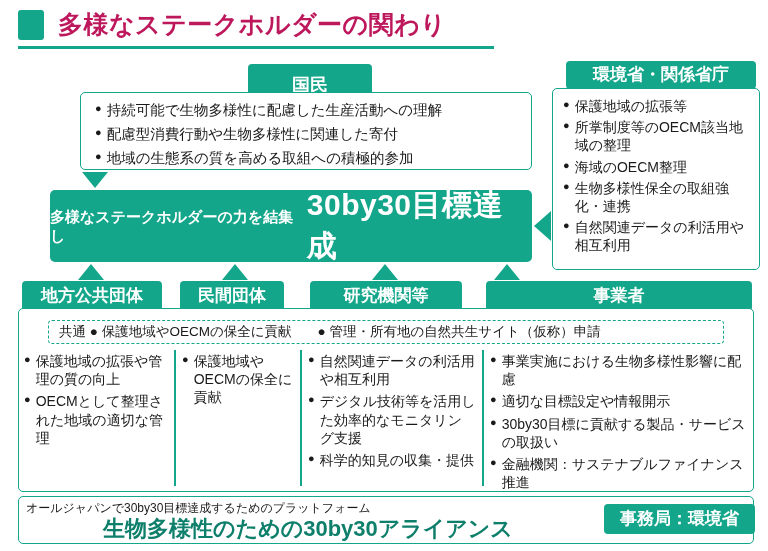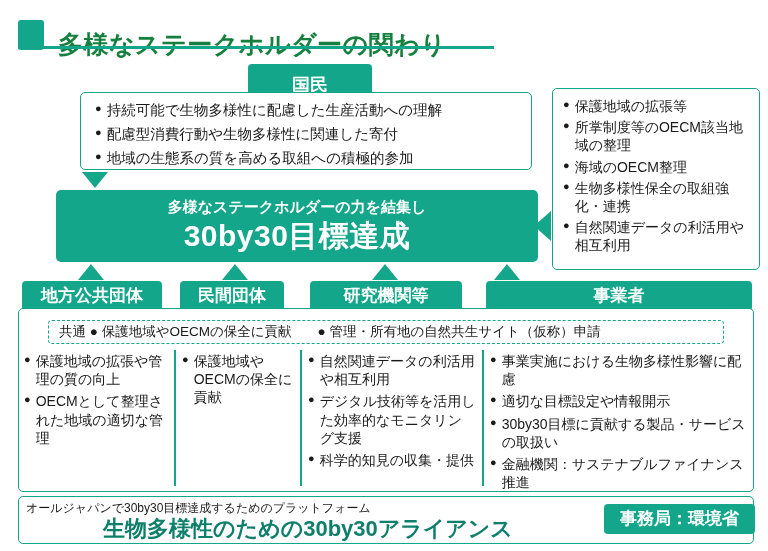--- a/index.html
+++ b/index.html
@@ -9,21 +9,21 @@
     font-family:"Liberation Sans","DejaVu Sans",sans-serif;
     color:#1a1a1a;
     overflow:hidden;
     position:relative;
   }
   .page{position:relative;width:768px;height:551px;}
 
   
   .header{position:absolute;left:18px;top:8px;display:flex;align-items:center;gap:14px;}
   .header-mark{width:26px;height:30px;background:#14a68a;border-radius:3px;}
-  .header-title{font-size:25px;font-weight:bold;color:#15803d;letter-spacing:.5px;margin-top:20px;}
+  .header-title{font-size:25px;font-weight:bold;color:#be185d;letter-spacing:.5px;}
   .header-rule{position:absolute;left:18px;top:46px;width:476px;height:3px;background:#14a68a;}
 
   
   .tealbar{
     background:#14a68a;color:#fff;font-weight:bold;
     display:flex;align-items:center;justify-content:center;
     border-radius:4px;text-align:center;line-height:1.15;
   }
   .outline-box{
     border:1.6px solid #14a68a;border-radius:5px;background:#fff;
@@ -36,22 +36,22 @@
   #kokumin-label{left:248px;top:64px;width:124px;height:42px;font-size:18px;position:absolute;}
   #kokumin-box{position:absolute;left:80px;top:92px;width:452px;height:78px;padding:8px 12px 0 14px;box-sizing:border-box;font-size:14.5px;}
   #kokumin-box .bul{margin-bottom:5px;}
 
   
   #ministry-label{position:absolute;left:566px;top:61px;width:190px;height:28px;font-size:17px;}
   #ministry-box{position:absolute;left:552px;top:88px;width:208px;height:182px;padding:8px 8px 0 10px;box-sizing:border-box;font-size:14px;}
   #ministry-box .bul{margin-bottom:3px;}
 
   
-  #goal-box{position:absolute;left:56px;top:190px;width:482px;height:72px;border-radius:5px;background:#14a68a;color:#fff;
-            display:flex;flex-direction:column;align-items:center;justify-content:center;}
+  #goal-box{position:absolute;left:50px;top:190px;width:482px;height:72px;border-radius:5px;background:#14a68a;color:#fff;
+            display:flex;flex-direction:row;align-items:center;justify-content:center;}
   #goal-sub{font-size:15px;font-weight:bold;margin-top:2px;}
   #goal-main{font-size:30px;font-weight:bold;letter-spacing:.5px;margin-top:-1px;}
 
   
   .arrow{position:absolute;width:0;height:0;}
   .arrow-down{border-left:13px solid transparent;border-right:13px solid transparent;border-top:16px solid #14a68a;}
   .arrow-up{border-left:13px solid transparent;border-right:13px solid transparent;border-bottom:16px solid #14a68a;}
   .arrow-left{border-top:15px solid transparent;border-bottom:15px solid transparent;border-right:17px solid #14a68a;}
 
   
@@ -104,20 +104,21 @@
     <div class="bul">
         <span class="dot">●</span>
         <span class="txt">配慮型消費行動や生物多様性に関連した寄付</span>
       </div>
     <div class="bul">
         <span class="dot">●</span>
         <span class="txt">地域の生態系の質を高める取組への積極的参加</span>
       </div>
   </div>
 
+  <div class="tealbar" id="ministry-label">環境省・関係省庁</div>
   <div class="outline-box" id="ministry-box">
     <div class="bul">
         <span class="dot">●</span>
         <span class="txt">保護地域の拡張等</span>
       </div>
     <div class="bul">
         <span class="dot">●</span>
         <span class="txt">所掌制度等のOECM該当地域の整理</span>
       </div>
     <div class="bul">

